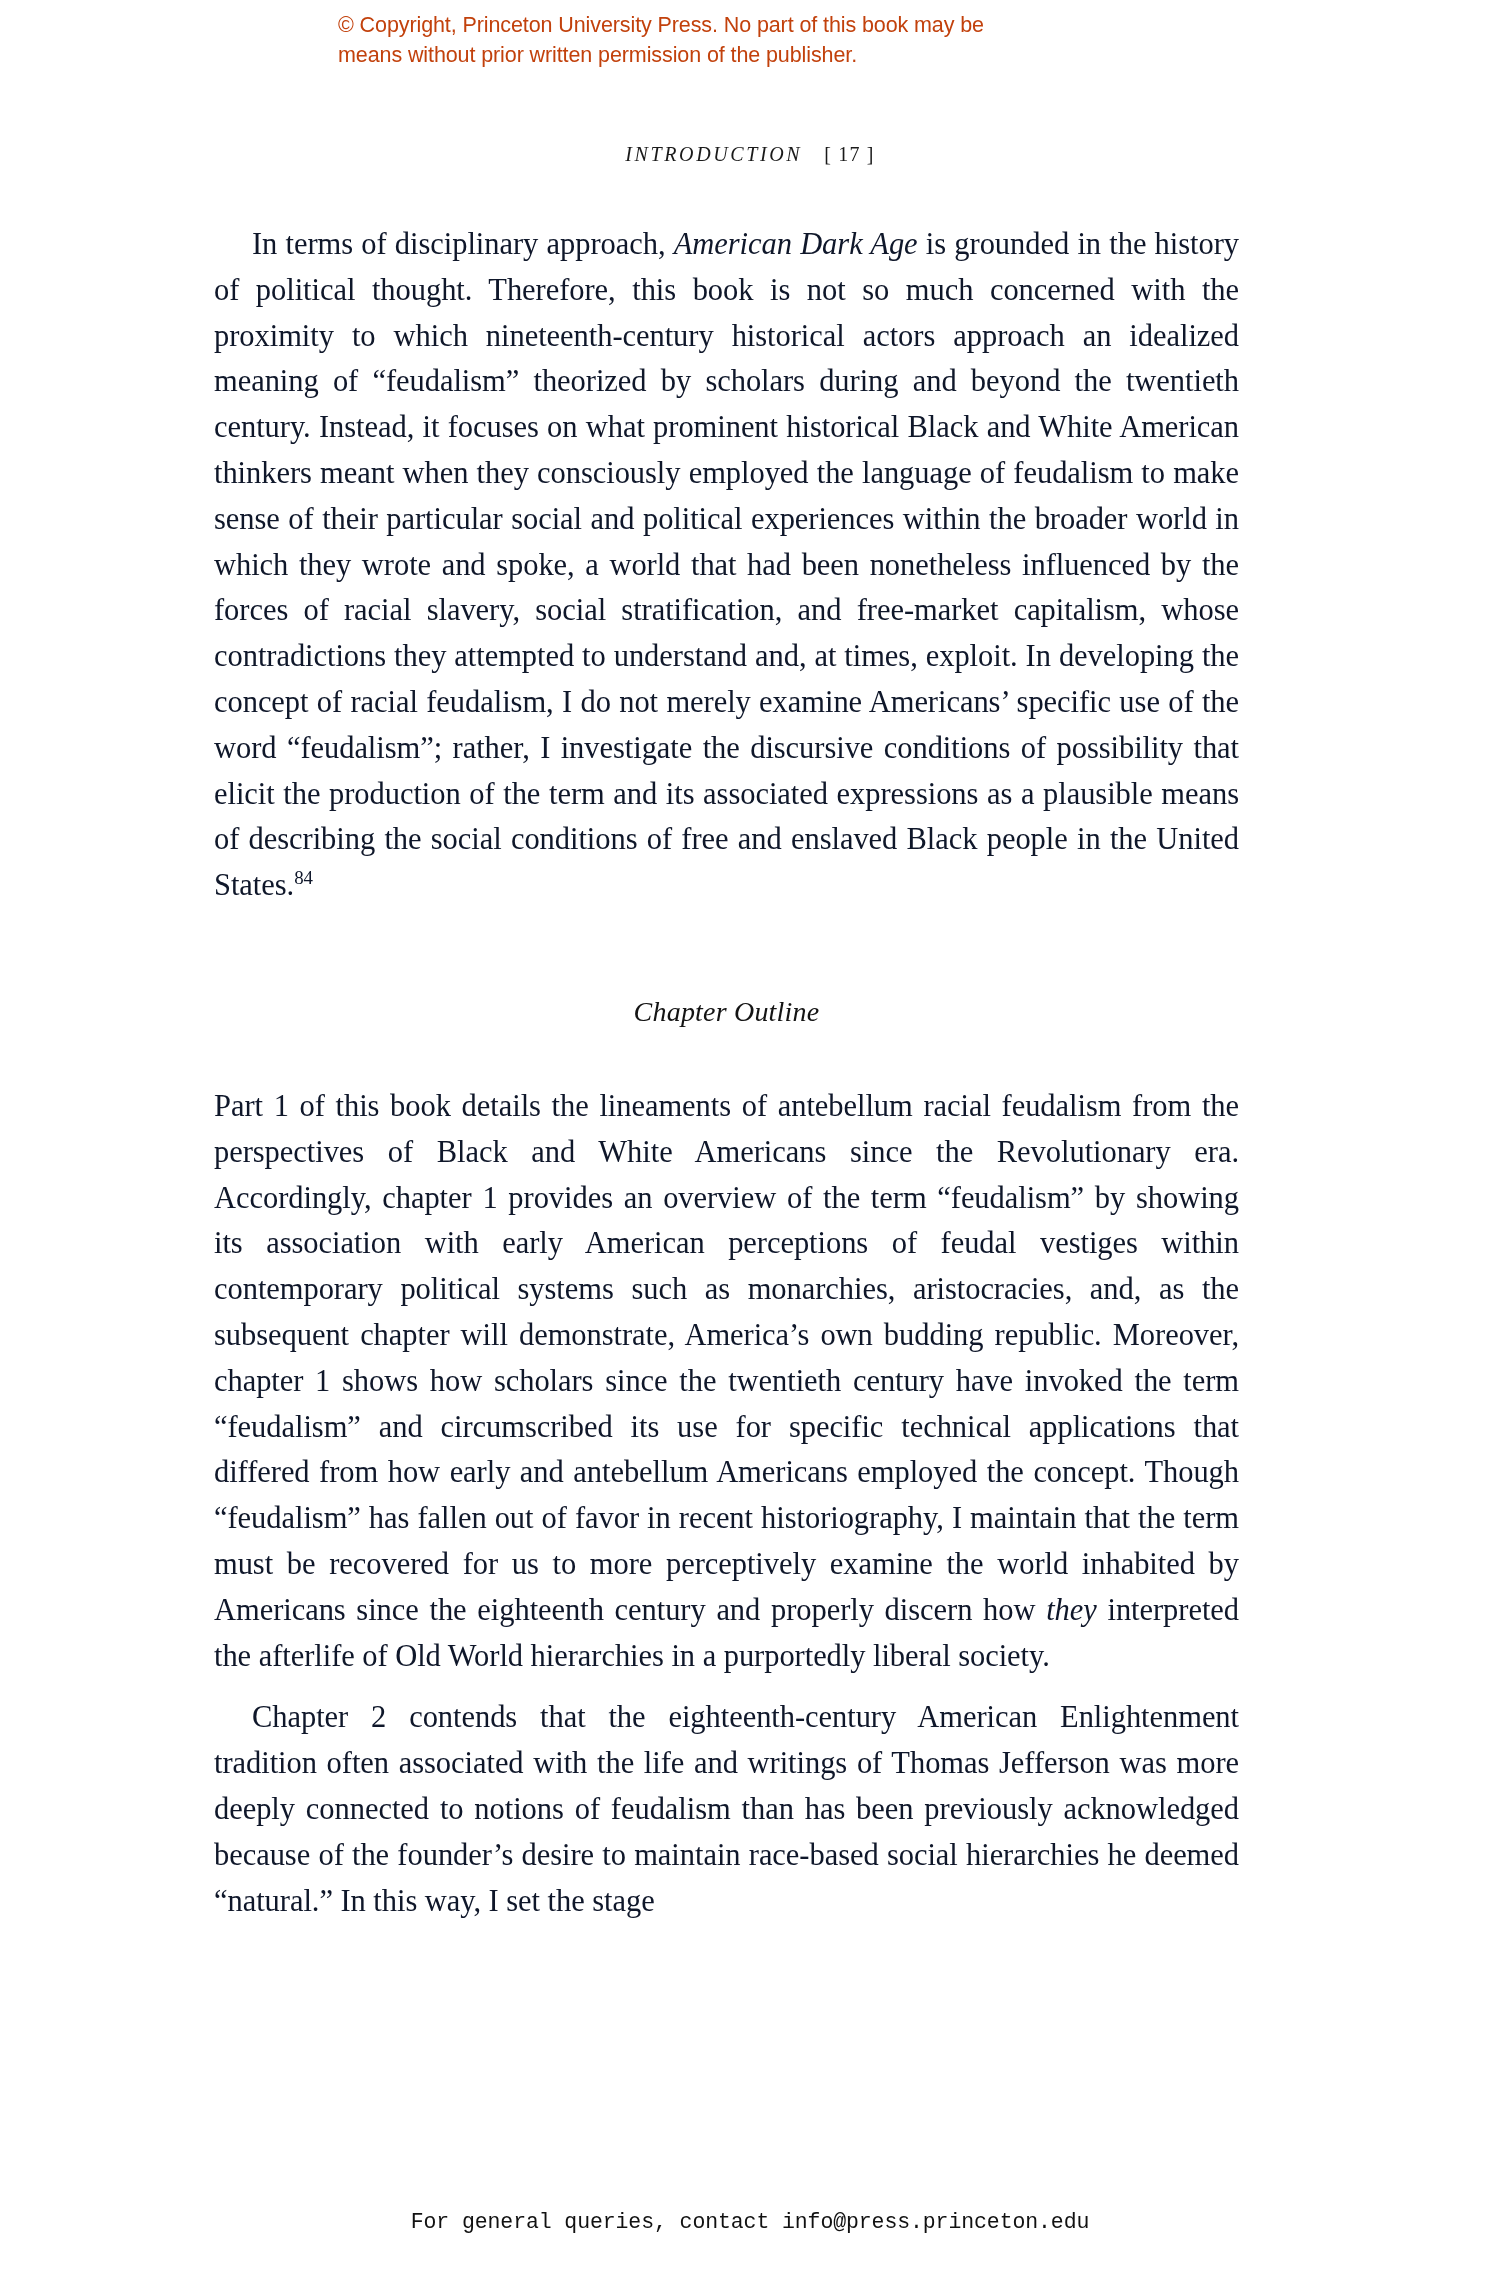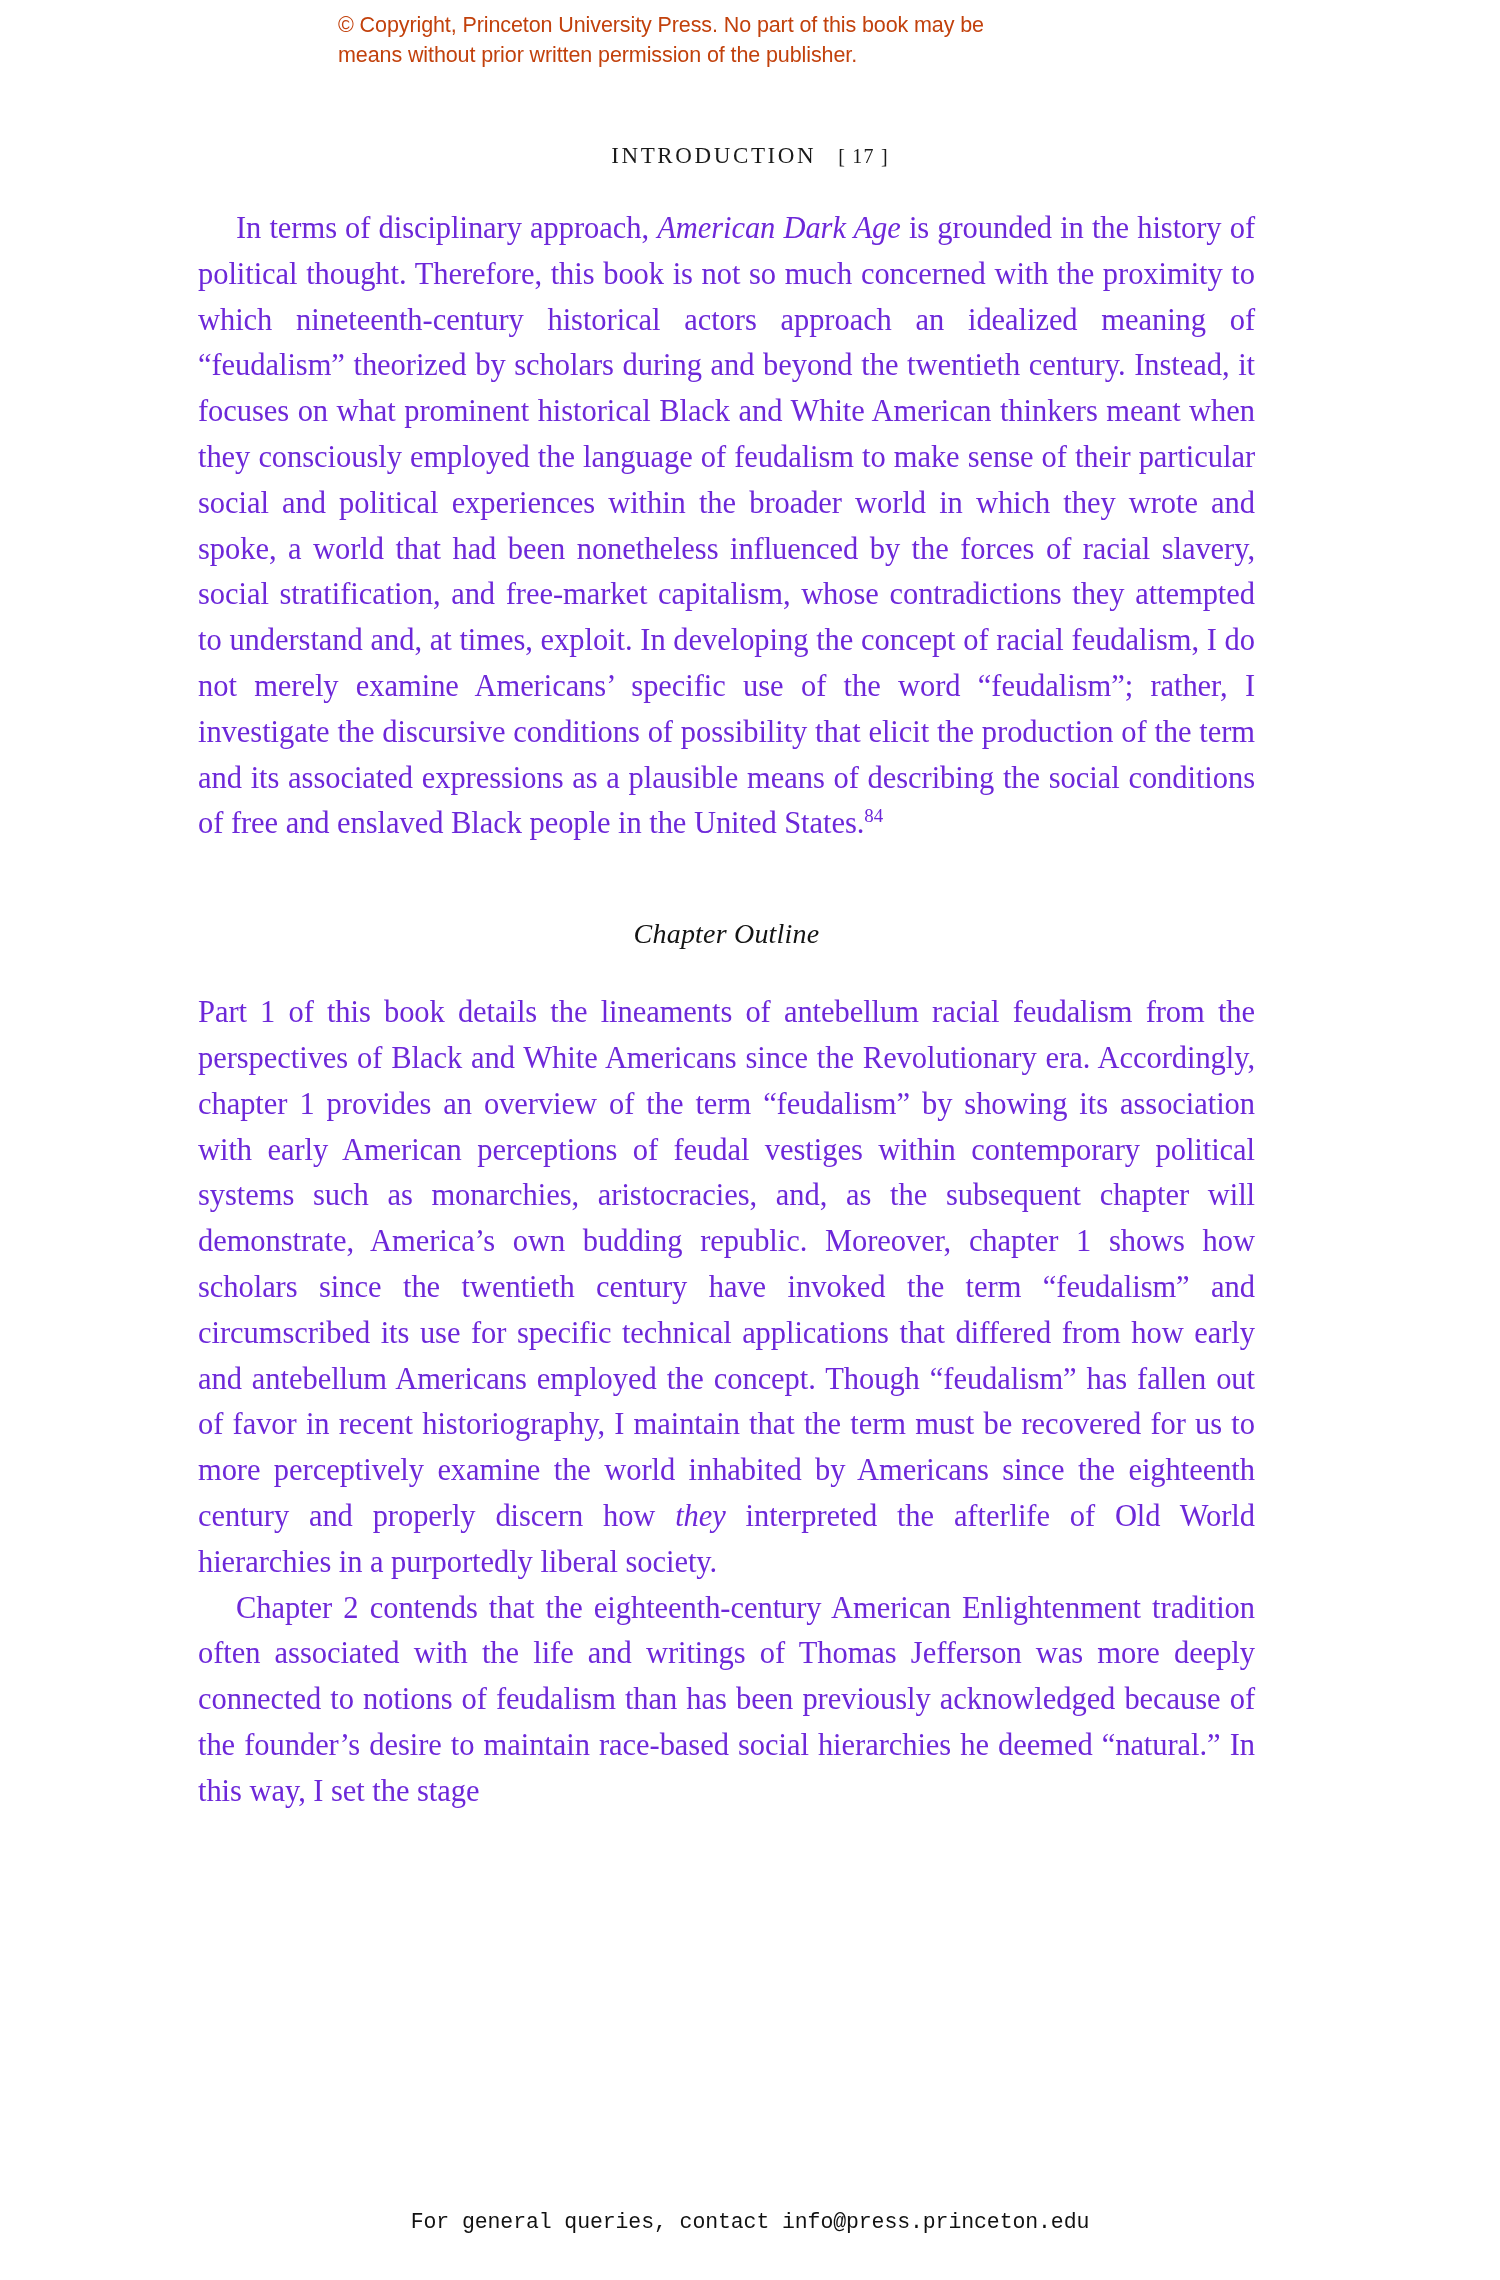--- a/index.html
+++ b/index.html
@@ -44,45 +44,46 @@
     left: 0;
     top: 143px;
     width: 1500px;
     text-align: center;
     font-size: 20px;
     color: #1a1a1a;
   }
   .running-head .rh-title {
     font-variant: small-caps;
     text-transform: uppercase;
-    font-size: 23px;
+    font-size: 20px;
     letter-spacing: 2.6px;
+    font-style: italic;
   }
   .running-head .rh-folio {
     margin-left: 22px;
     letter-spacing: 1.2px;
     font-size: 20px;
   }
 
   
   .textblock {
     position: absolute;
     left: 198px;
     top: 206px;
     width: 1057px;
   }
 
   p.body {
-    margin: 0;
+    margin: 16px;
     font-size: 30.5px;
     line-height: 45.8px;
     text-align: justify;
     text-justify: inter-word;
     hyphens: none;
-    color: #6d28d9;
+    color: #0f172a;
     letter-spacing: -0.05px;
   }
   p.body.indent { text-indent: 38px; }
 
   .sup {
     font-size: 0.62em;
     vertical-align: super;
     line-height: 0;
   }
 

